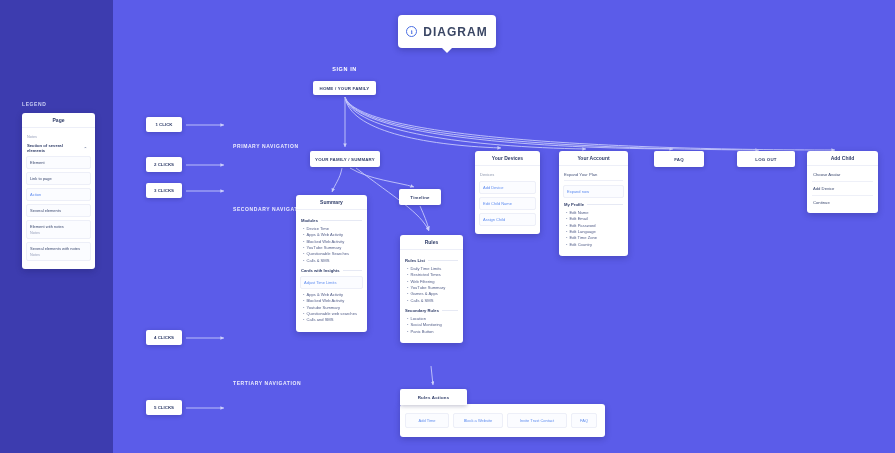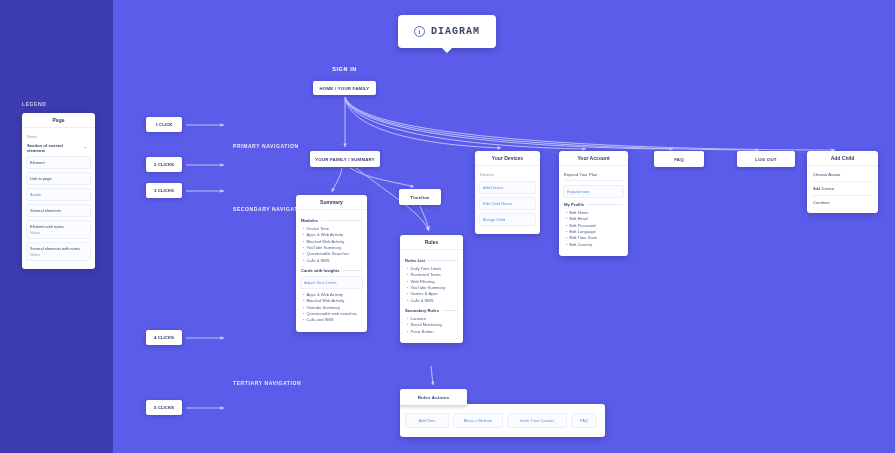--- a/index.html
+++ b/index.html
@@ -17,21 +17,21 @@
   .sec-head{font-size:4.2px;font-weight:bold;color:#33406b;display:flex;align-items:center;margin:4px 1px 3px 1px;}
   .sec-head::after{content:"";flex:1;border-top:1px solid #e6e9f4;margin-left:3px;}
   .caret{font-size:4px;color:#7d87a6;margin-left:2px;}
   .lg-box{background:#fbfcff;border:1px solid #edeff8;border-radius:2px;padding:3px;font-size:4px;color:#3c4a70;margin-bottom:3px;}
   .lg-box .note-text{margin:2px 0 0 0;}
   .blue{color:#5f8df0;}
   
   .bubble{position:absolute;left:398px;top:15px;width:98px;height:33px;background:#fff;border-radius:4px;box-shadow:0 2px 6px rgba(20,20,80,.3);display:flex;align-items:center;justify-content:center;gap:6px;z-index:3;}
   .bubble .tail{position:absolute;bottom:-5px;left:50%;margin-left:-5px;width:0;height:0;border-left:5px solid transparent;border-right:5px solid transparent;border-top:5px solid #fff;}
   .info-icon{width:11px;height:11px;border:1px solid #4a6fe3;border-radius:50%;color:#4a6fe3;font-size:7px;font-weight:bold;display:flex;align-items:center;justify-content:center;font-family:"Liberation Serif",serif;}
-  .bubble-title{font-size:10px;font-weight:bold;letter-spacing:1px;color:#3a4664;font-family:Liberation Mono, monospace;}
+  .bubble-title{font-size:12px;font-weight:bold;letter-spacing:1px;color:#3a4664;}
   
   .signin{position:absolute;left:313px;top:66px;width:63px;text-align:center;font-size:5.5px;font-weight:bold;letter-spacing:.6px;color:#fff;z-index:3;}
   .node-btn{position:absolute;background:#fff;border-radius:2px;box-shadow:0 1px 4px rgba(20,20,80,.28);display:flex;align-items:center;justify-content:center;font-size:4.4px;font-weight:bold;color:#33406b;letter-spacing:.2px;z-index:3;}
   .badge{position:absolute;width:36px;height:15px;background:#fff;border-radius:2px;box-shadow:0 1px 4px rgba(20,20,80,.28);display:flex;align-items:center;justify-content:center;font-size:4.4px;font-weight:bold;color:#33406b;z-index:3;}
   .navlbl{position:absolute;font-size:5px;font-weight:bold;letter-spacing:.6px;color:rgba(255,255,255,.88);z-index:3;}
   
   .link-box{background:#fbfcff;border:1px solid #edeff8;border-radius:2px;padding:3px;font-size:4px;color:#5f8df0;margin-bottom:3px;}
   .plain-row{font-size:4.2px;color:#3c4a70;padding:4px 1px;border-bottom:1px solid #eef0f8;}
   .plain-row:last-child{border-bottom:none;}
   ul.blist{margin:2px 0 3px 0;padding:0 0 0 3px;list-style:none;}

